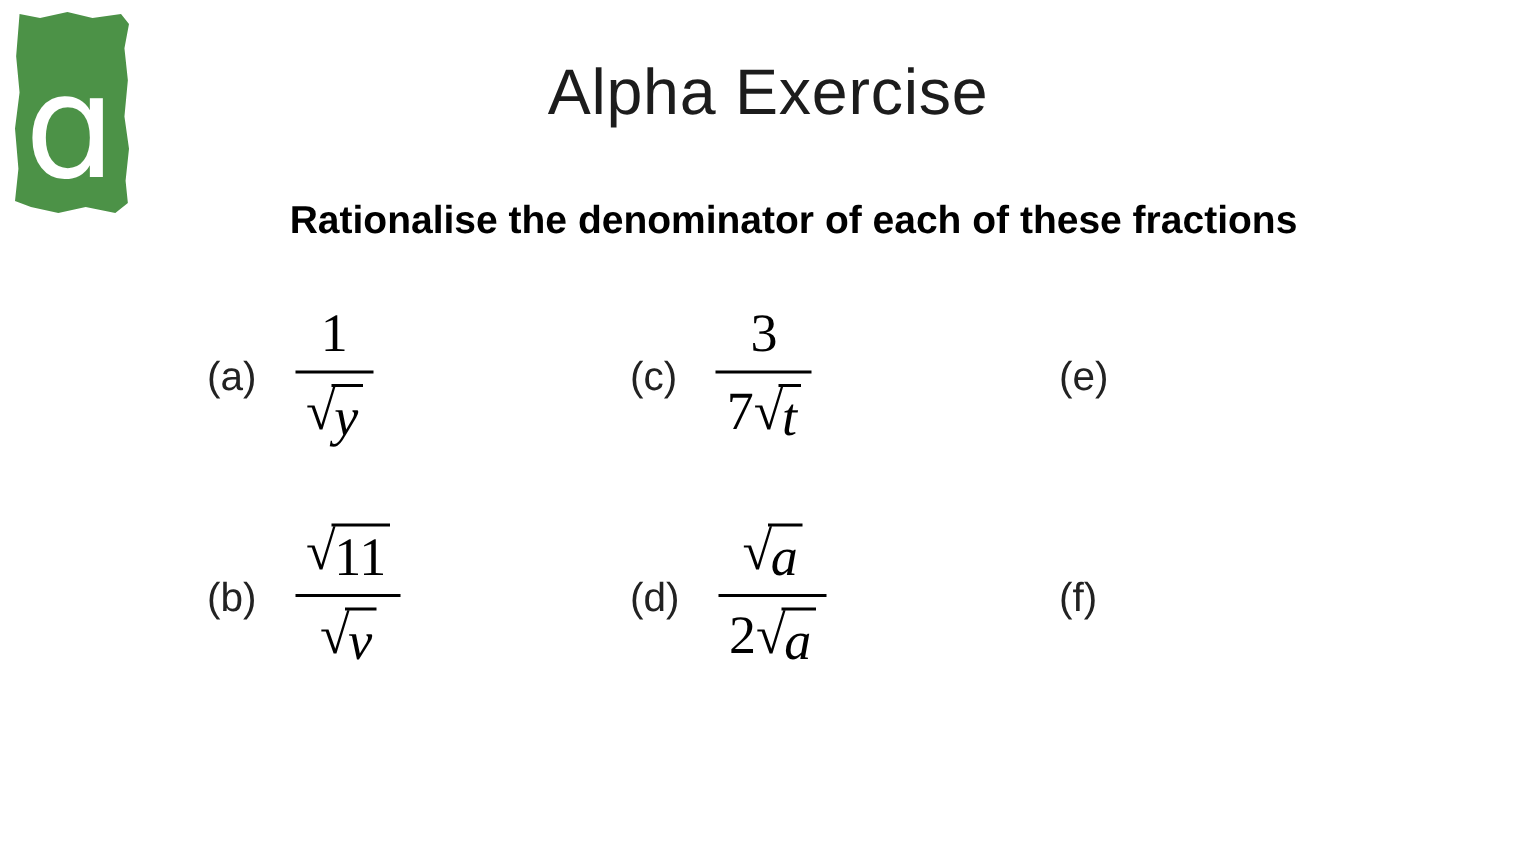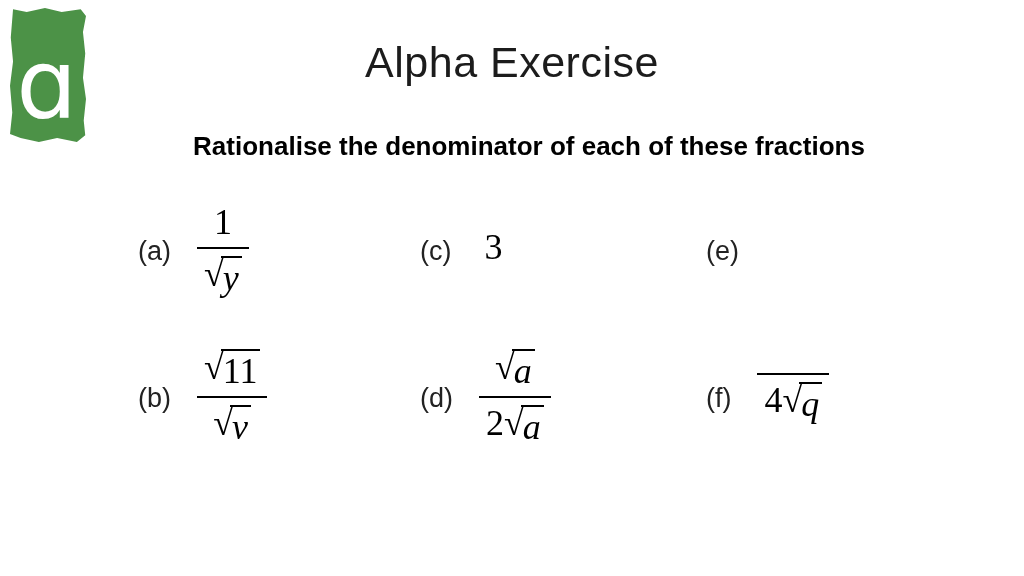--- a/index.html
+++ b/index.html
@@ -79,20 +79,21 @@
     <span class="frac">
       <span class="num"><span class="tok-num">1</span></span>
       <span class="den"><span class="sqrt"><span class="sqrt-sign">√</span><span class="rad"><span class="tok-var">y</span></span></span></span>
     </span>
   </div>
 
   <div class="item" style="left:420px;top:190px">
     <span class="plabel">(c)</span>
     <span class="frac">
       <span class="num"><span class="tok-num">3</span></span>
+      <span class="den"><span class="tok-num">7</span><span class="sqrt"><span class="sqrt-sign">√</span><span class="rad"><span class="tok-var">t</span></span></span></span>
     </span>
   </div>
 
   <div class="item" style="left:706px;top:190px">
     <span class="plabel">(e)</span>
     <span class="frac">
     </span>
   </div>
 
   <div class="item" style="left:138px;top:337px">
@@ -107,17 +108,16 @@
     <span class="plabel">(d)</span>
     <span class="frac">
       <span class="num"><span class="sqrt"><span class="sqrt-sign">√</span><span class="rad"><span class="tok-var">a</span></span></span></span>
       <span class="den"><span class="tok-num">2</span><span class="sqrt"><span class="sqrt-sign">√</span><span class="rad"><span class="tok-var">a</span></span></span></span>
     </span>
   </div>
 
   <div class="item" style="left:706px;top:337px">
     <span class="plabel">(f)</span>
     <span class="frac">
-      <span class="den"><span class="tok-num">4</span><span class="sqrt"><span class="sqrt-sign">√</span><span class="rad"><span class="tok-var">q</span></span></span></span>
     </span>
   </div>
 
 </div>
 
 </body></html>

